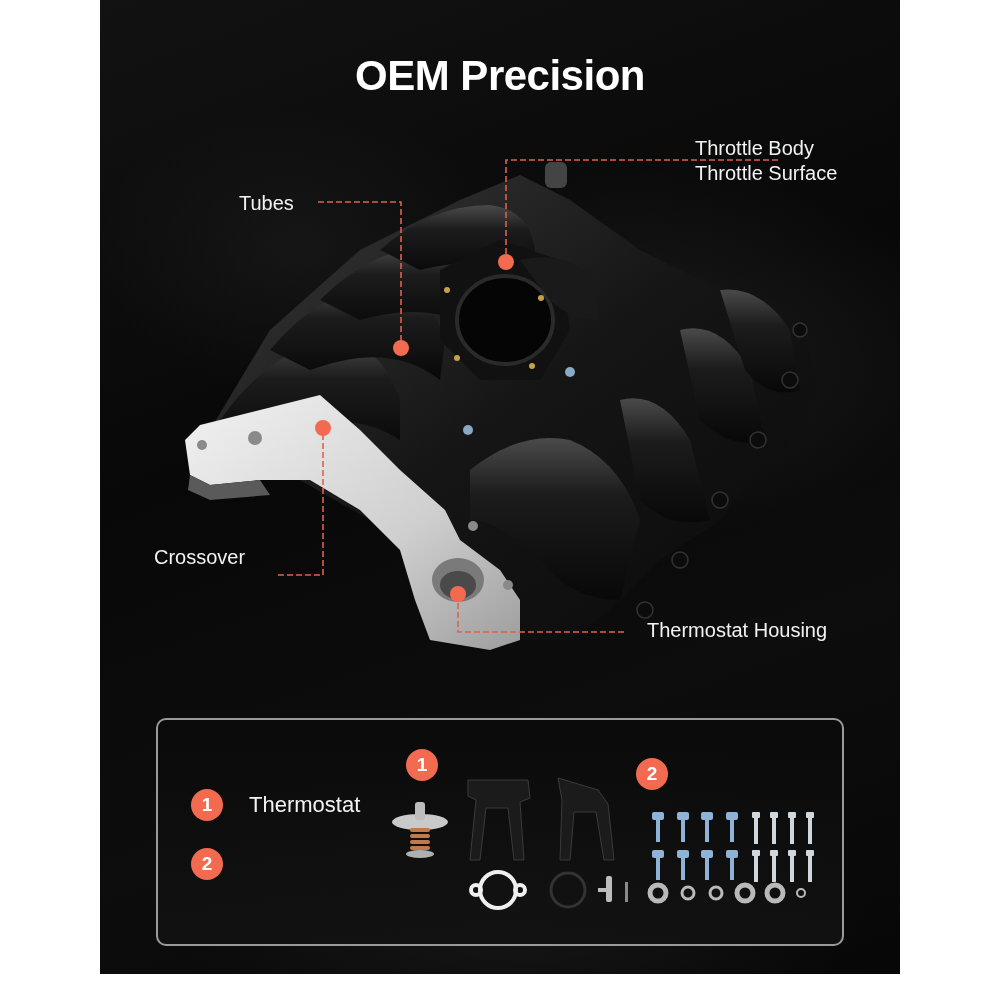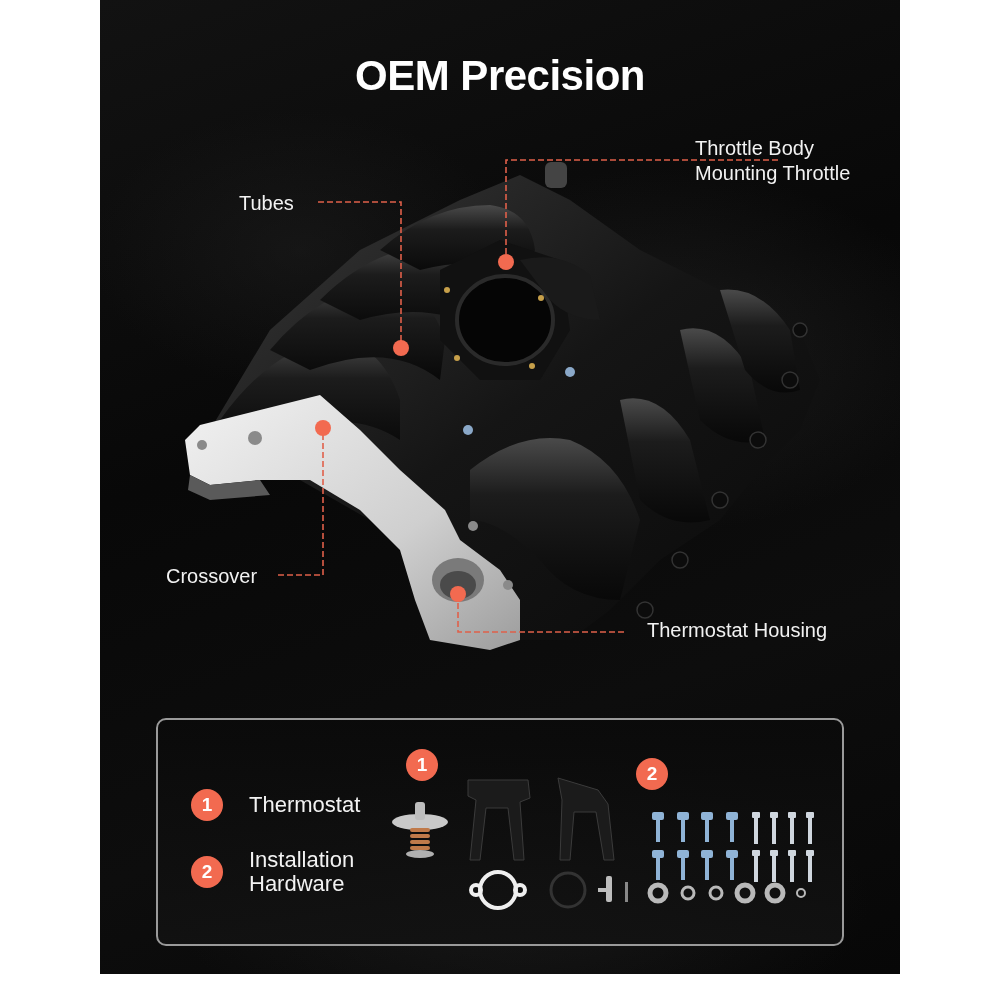--- a/index.html
+++ b/index.html
@@ -134,44 +134,40 @@
       <circle cx="223" cy="428" r="8"></circle>
       <circle cx="358" cy="594" r="8"></circle>
     </g>
   </svg>
 
   <div class="callout-label" style="left:139px; top:191px;">
     <span>Tubes</span>
   </div>
   <div class="callout-label" style="left:595px; top:136px;">
     <span style="display:block">Throttle Body</span>
-    <span style="display:block">Mounting Throttle</span>
-  </div>
-  <div class="callout-label" style="left:54px; top:564px;margin-left:12px;">
+    <span style="display:block">Throttle Surface</span>
+  </div>
+  <div class="callout-label" style="left:54px; top:545px;">
     <span>Crossover</span>
   </div>
   <div class="callout-label" style="left:547px; top:618px;">
     <span>Thermostat Housing</span>
   </div>
 
   <div class="parts-box">
 
     <div class="legend-item" style="left:33px; top:69px;">
       <div class="badge">1</div>
       <div class="legend-text">
         <span>Thermostat</span>
       </div>
     </div>
 
     <div class="legend-item" style="left:33px; top:128px;">
       <div class="badge">2</div>
-      <div class="legend-text">
-        <span>Installation</span>
-        <span>Hardware</span>
-      </div>
     </div>
 
     <div class="badge badge-abs" style="left:248px; top:29px;">1</div>
     <div class="badge badge-abs" style="left:478px; top:38px;">2</div>
 
     <svg style="position:absolute; left:0; top:0;" width="688" height="228" viewBox="0 0 688 228">
 
       <g>
         <ellipse cx="262" cy="102" rx="28" ry="8" fill="#c9c9c9"></ellipse>
         <rect x="257" y="82" width="10" height="18" rx="3" fill="#bdbdbd"></rect>

